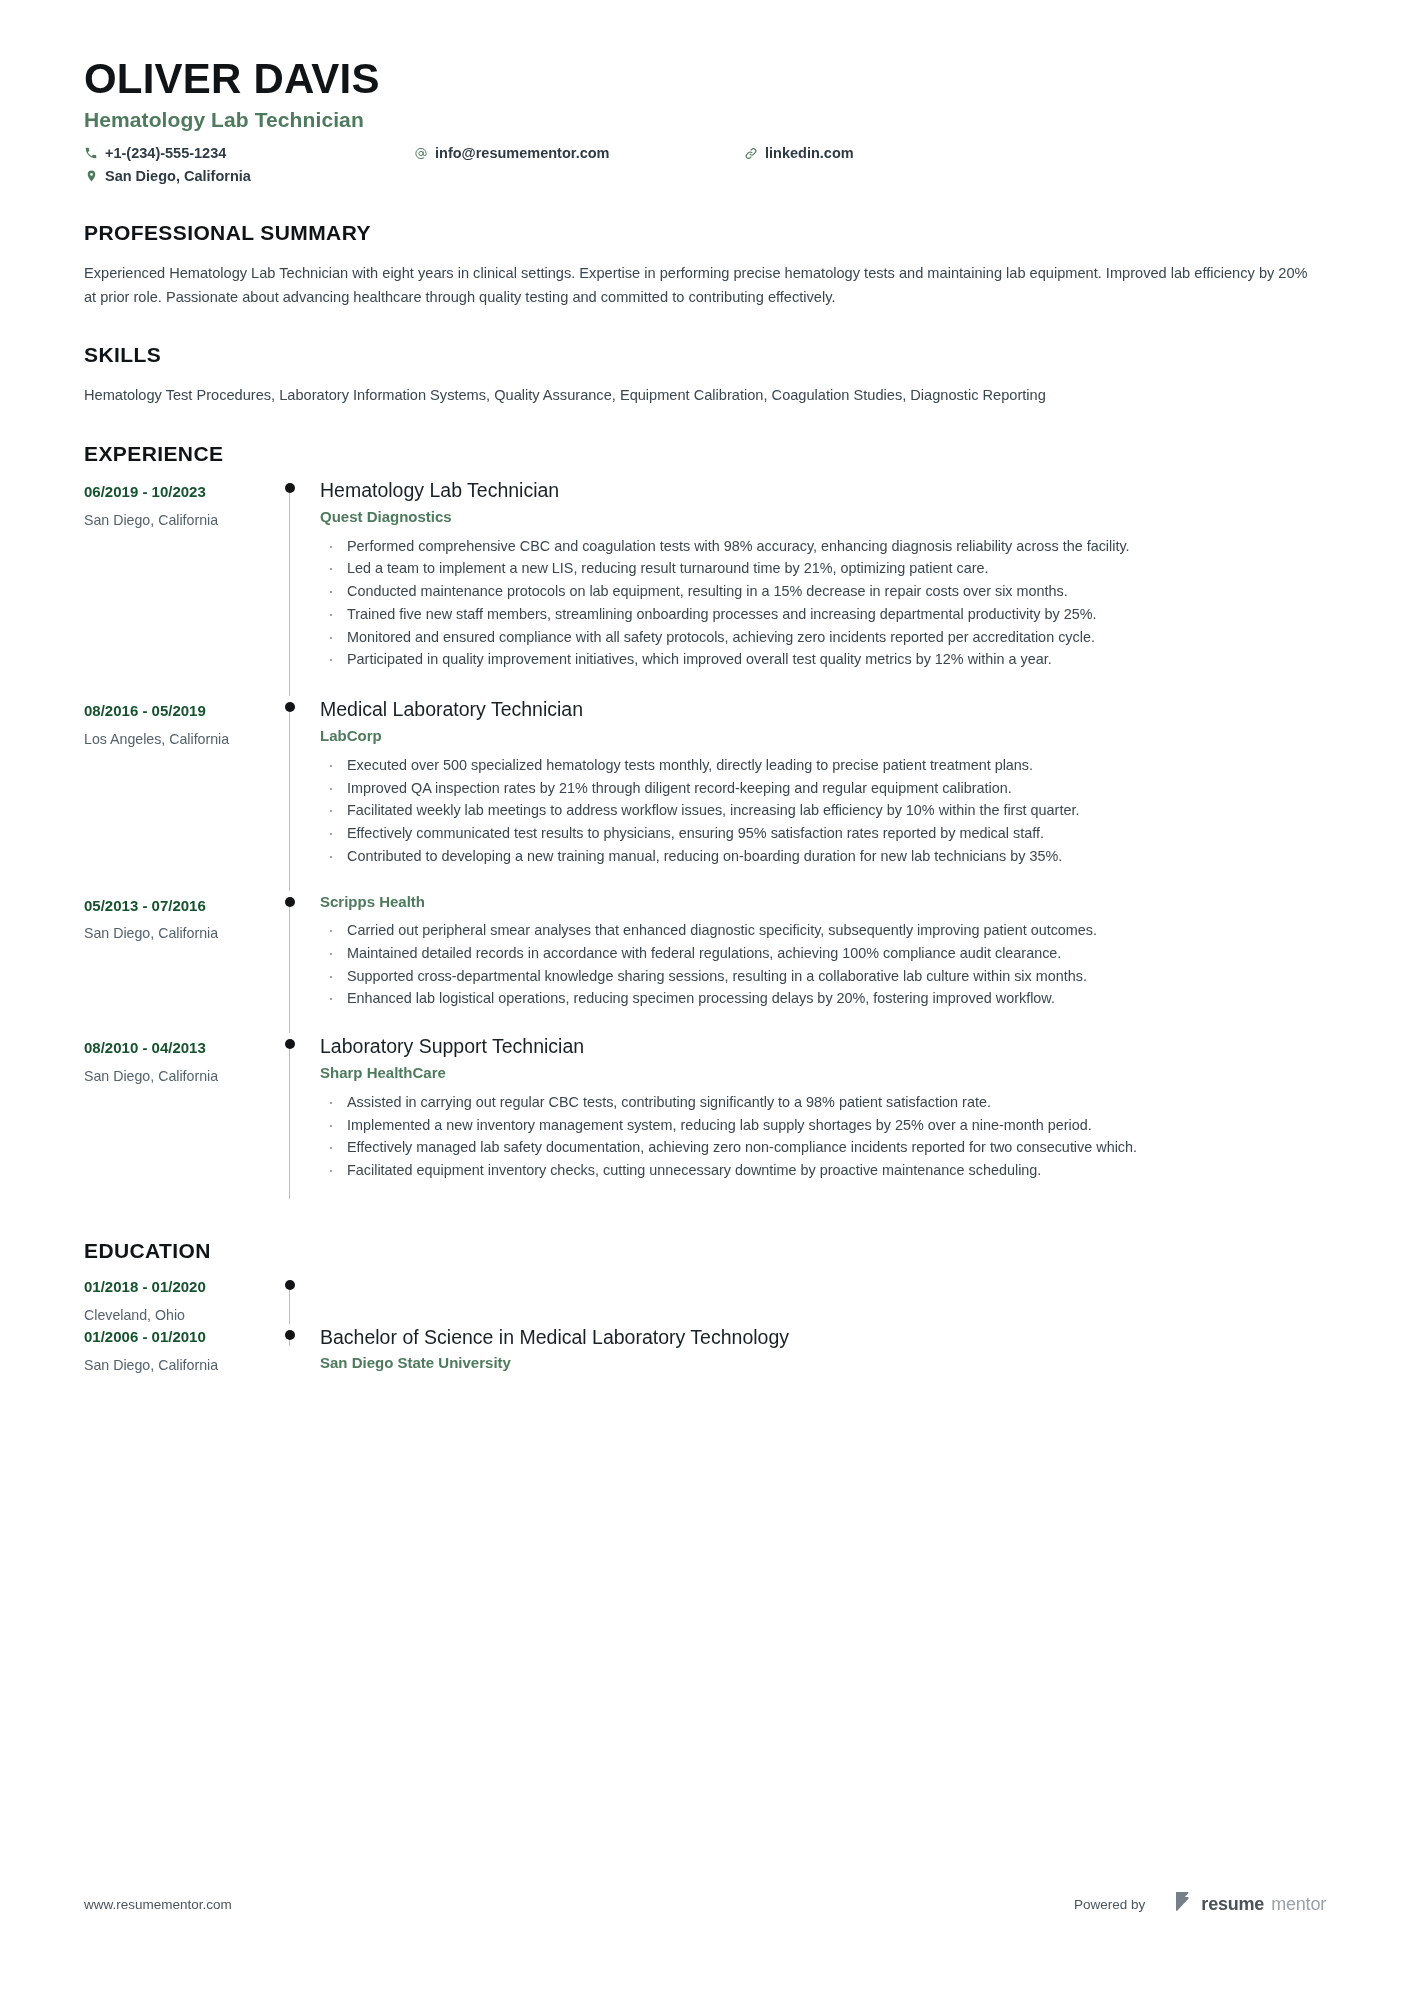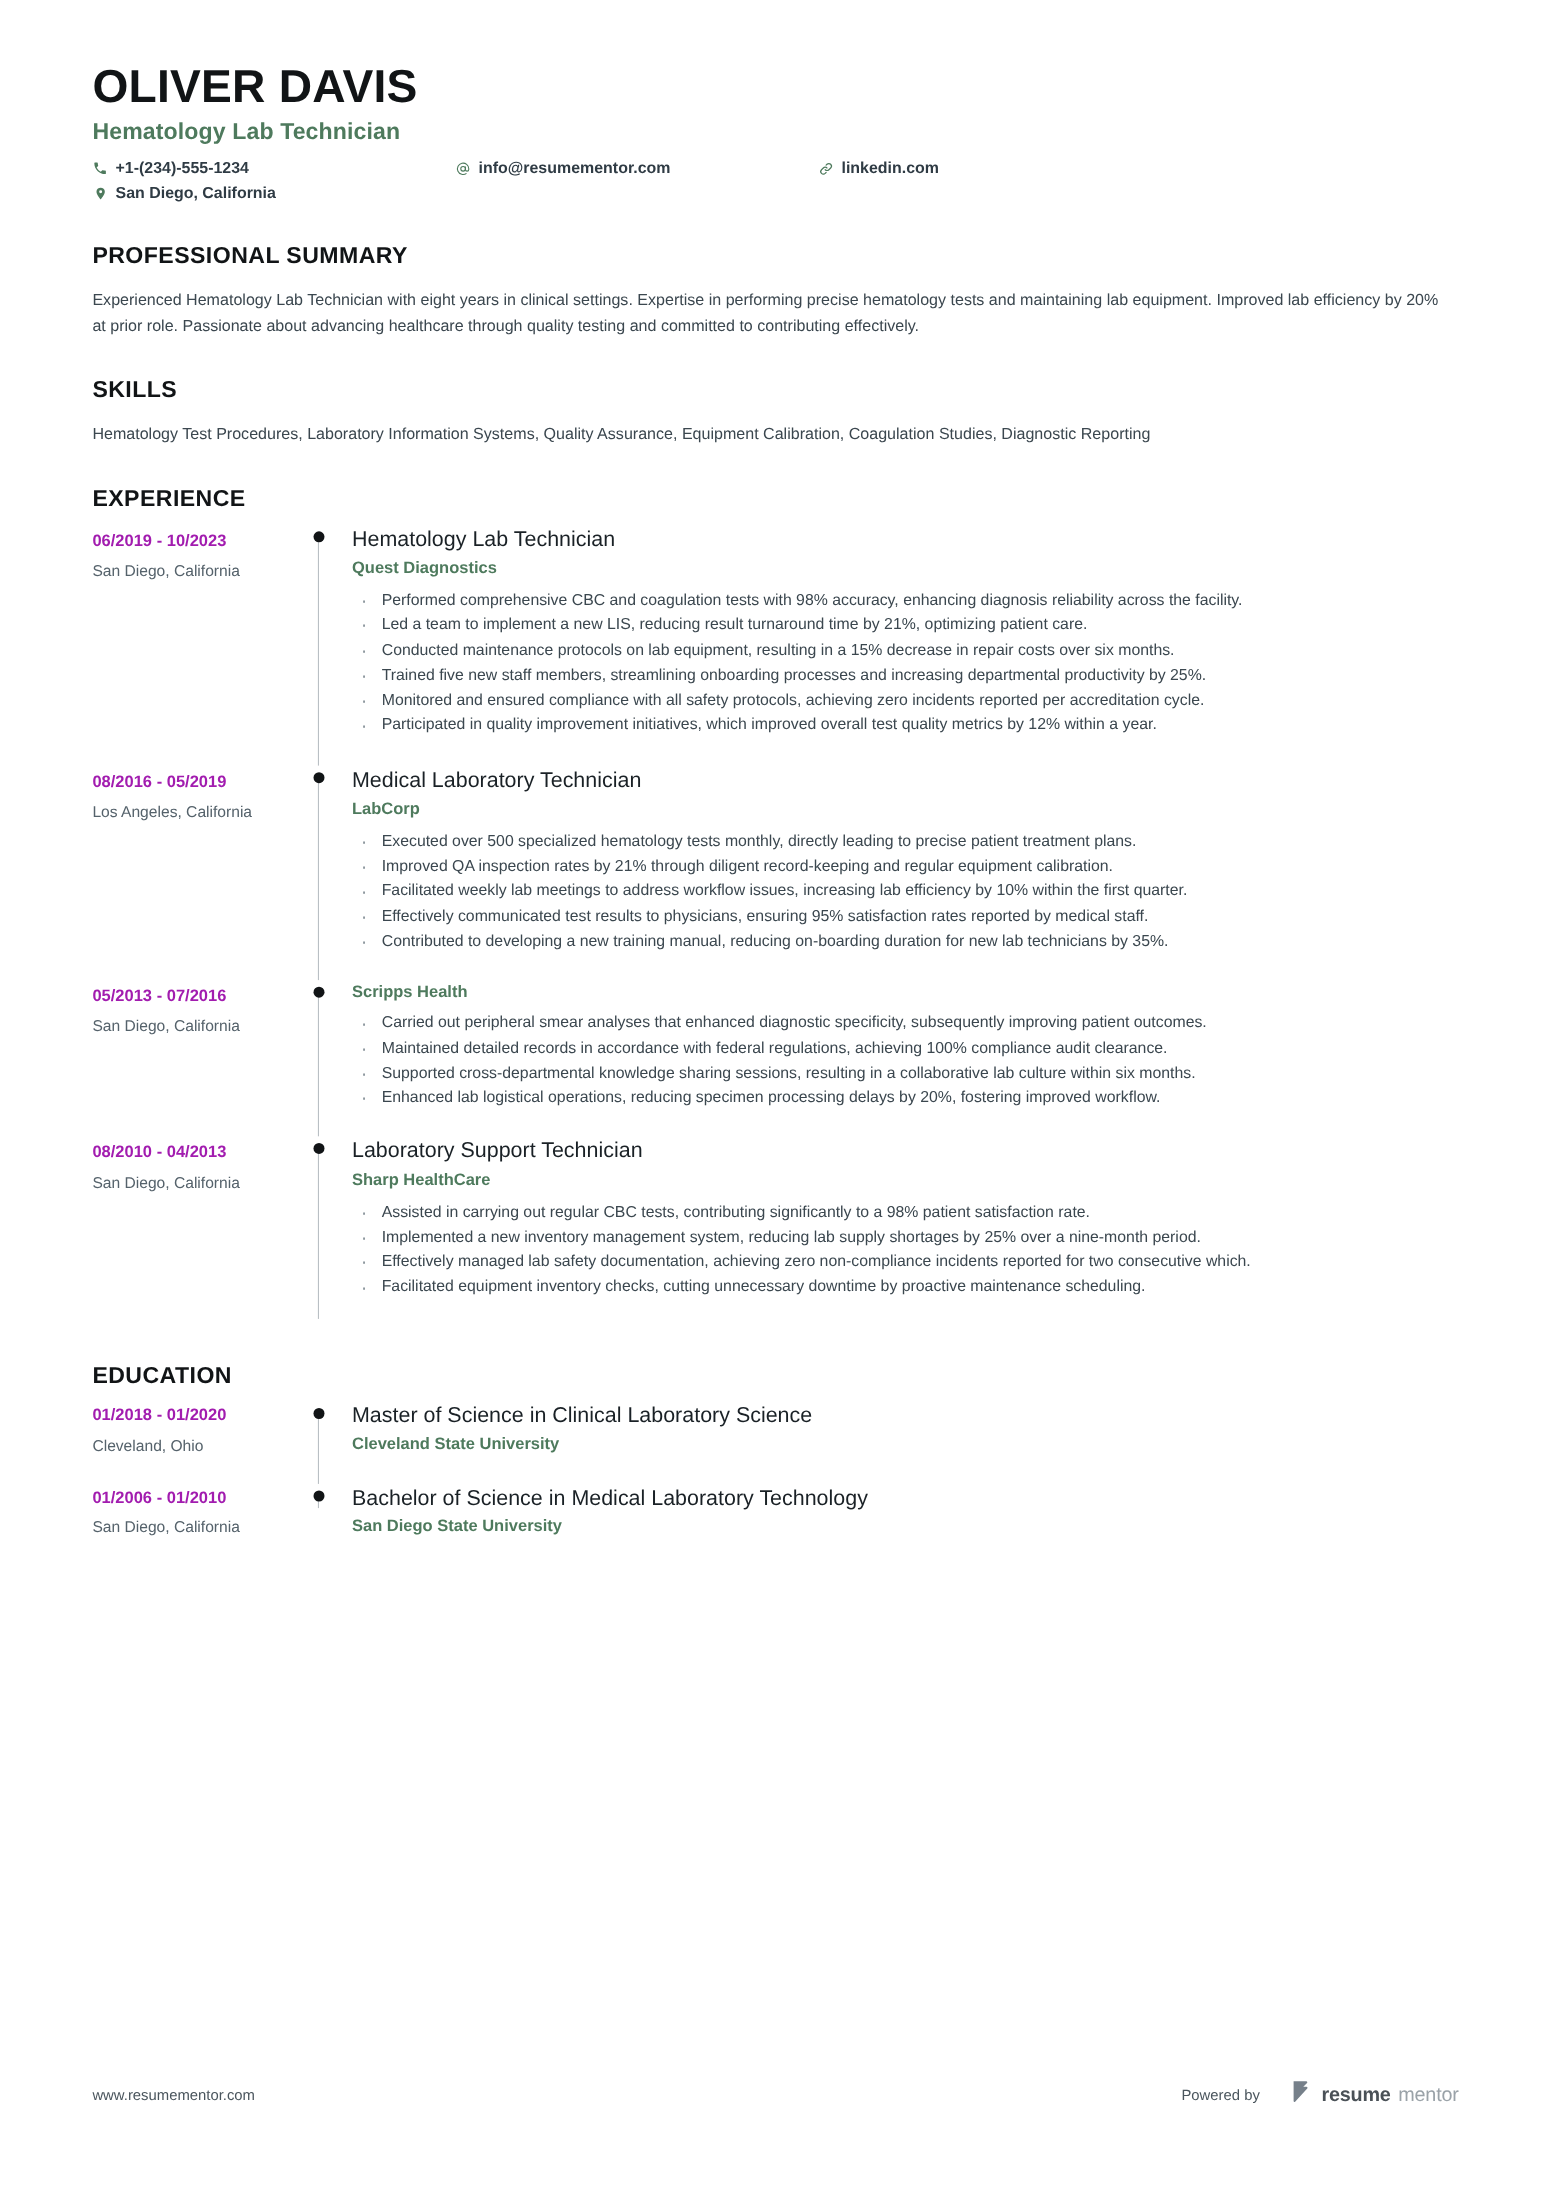--- a/index.html
+++ b/index.html
@@ -93,21 +93,21 @@
     align-items: stretch;
   }
   .entry-left {
     width: 190px;
     flex: 0 0 190px;
     padding-top: 6px;
   }
   .entry-dates {
     font-size: 15px;
     font-weight: 700;
-    color: #a21caf;
+    color: #14532d;
     line-height: 1.25;
     white-space: nowrap;
   }
   .entry-loc {
     font-size: 14.2px;
     color: #55626b;
     margin-top: 9px;
     line-height: 1.3;
   }
   .entry-rail {
@@ -357,24 +357,20 @@
 
   <div class="section edu">
     <div class="section-title exp">EDUCATION</div>
     <div id="education-list">
         <div class="entry">
           <div class="entry-left">
             <div class="entry-dates">01/2018 - 01/2020</div>
             <div class="entry-loc">Cleveland, Ohio</div>
           </div>
           <div class="entry-rail"></div>
-          <div class="entry-main">
-            <div class="entry-role">Master of Science in Clinical Laboratory Science</div>
-            <div class="entry-org">Cleveland State University</div>
-          </div>
         </div>
         <div class="entry">
           <div class="entry-left">
             <div class="entry-dates">01/2006 - 01/2010</div>
             <div class="entry-loc">San Diego, California</div>
           </div>
           <div class="entry-rail"></div>
           <div class="entry-main">
             <div class="entry-role">Bachelor of Science in Medical Laboratory Technology</div>
             <div class="entry-org">San Diego State University</div>

